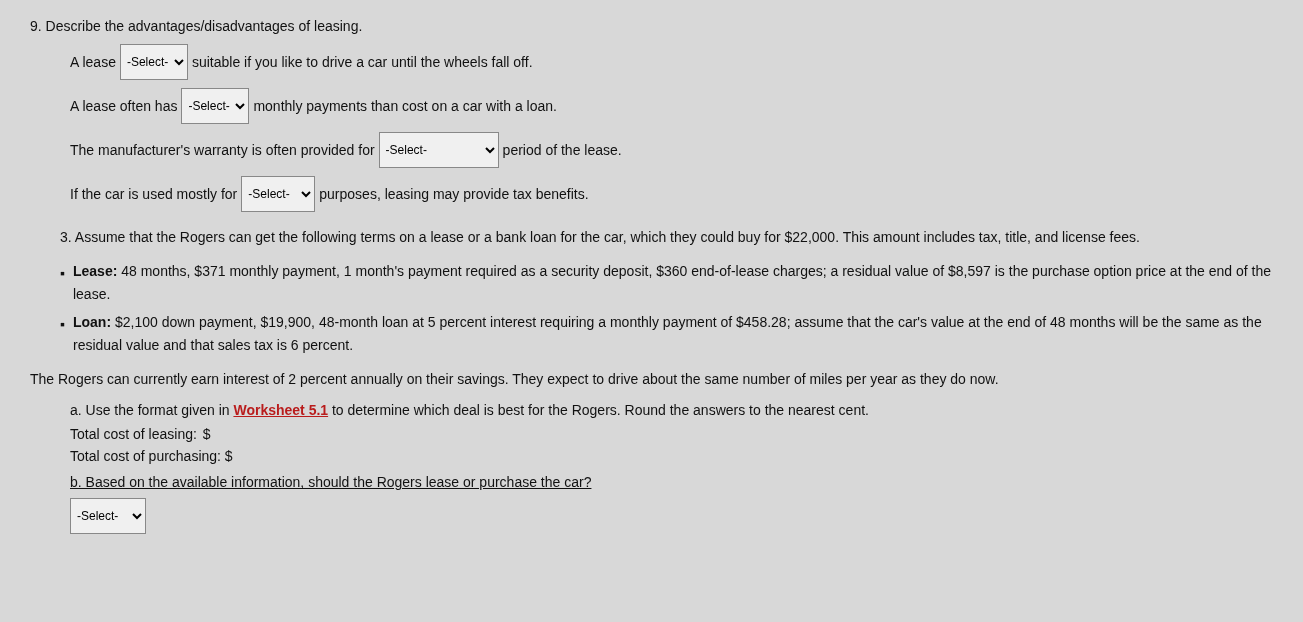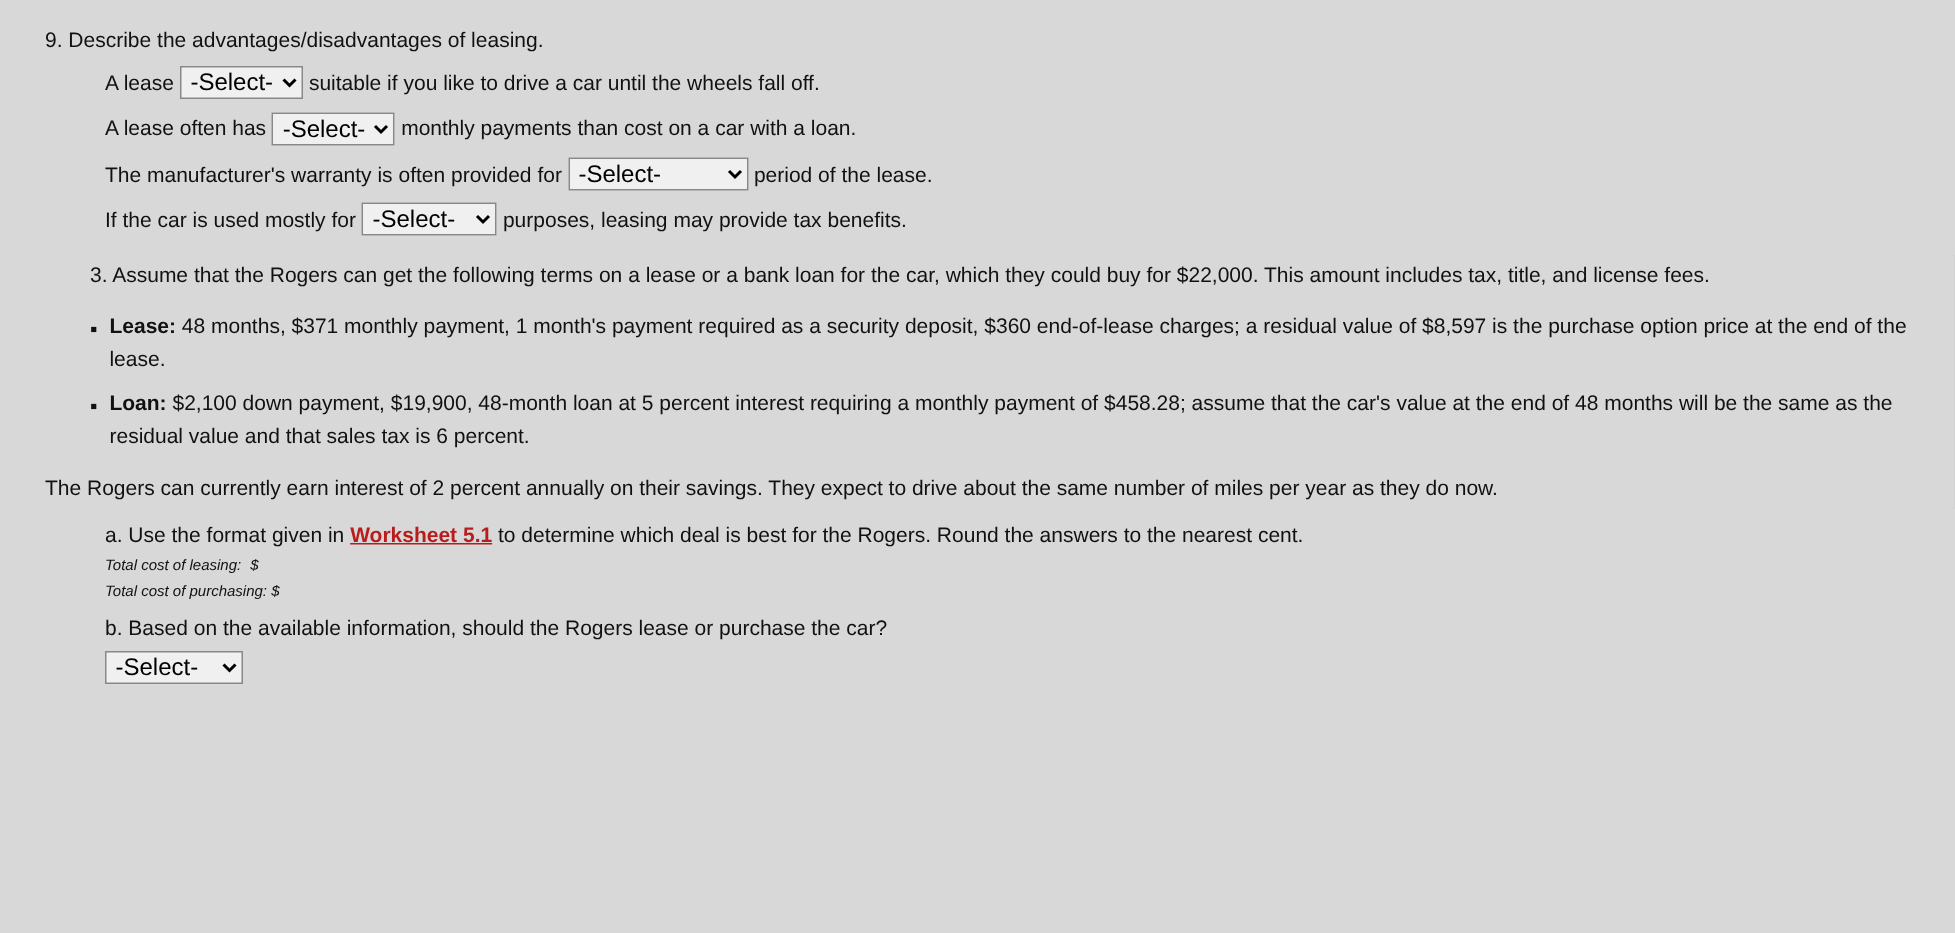--- a/index.html
+++ b/index.html
@@ -37,26 +37,26 @@
       margin-left: 40px;
       margin-bottom: 8px;
       display: flex;
       align-items: center;
       flex-wrap: wrap;
       gap: 4px;
       line-height: 1.6;
     }
 
     select.inline-select {
-      font-size: 16px;
+      font-size: 12px;
       padding: 1px 2px;
       border: 1px solid #888;
       background: #f0f0f0;
       cursor: pointer;
-      height: 22px;
+      height: 36px;
     }
 
     .question-3-block {
       margin-bottom: 12px;
       padding-left: 30px;
     }
 
     .q3-text {
       font-size: 14px;
       line-height: 1.6;
@@ -97,31 +97,31 @@
       padding-left: 40px;
       margin-bottom: 10px;
     }
 
     .part-label {
       font-size: 14px;
       margin-bottom: 8px;
     }
 
     .cost-line {
-      font-size: 10px;
+      font-size: 14px;
       margin-bottom: 6px;
       display: flex;
       align-items: center;
       gap: 6px;
-      font-style: italic;
     }
 
     .part-b-block {
       padding-left: 40px;
       margin-bottom: 10px;
+      text-decoration: underline;
     }
 
     .part-b-text {
       font-size: 14px;
       margin-bottom: 8px;
     }
 
     .worksheet-link {
       font-weight: bold;
       text-decoration: underline;

